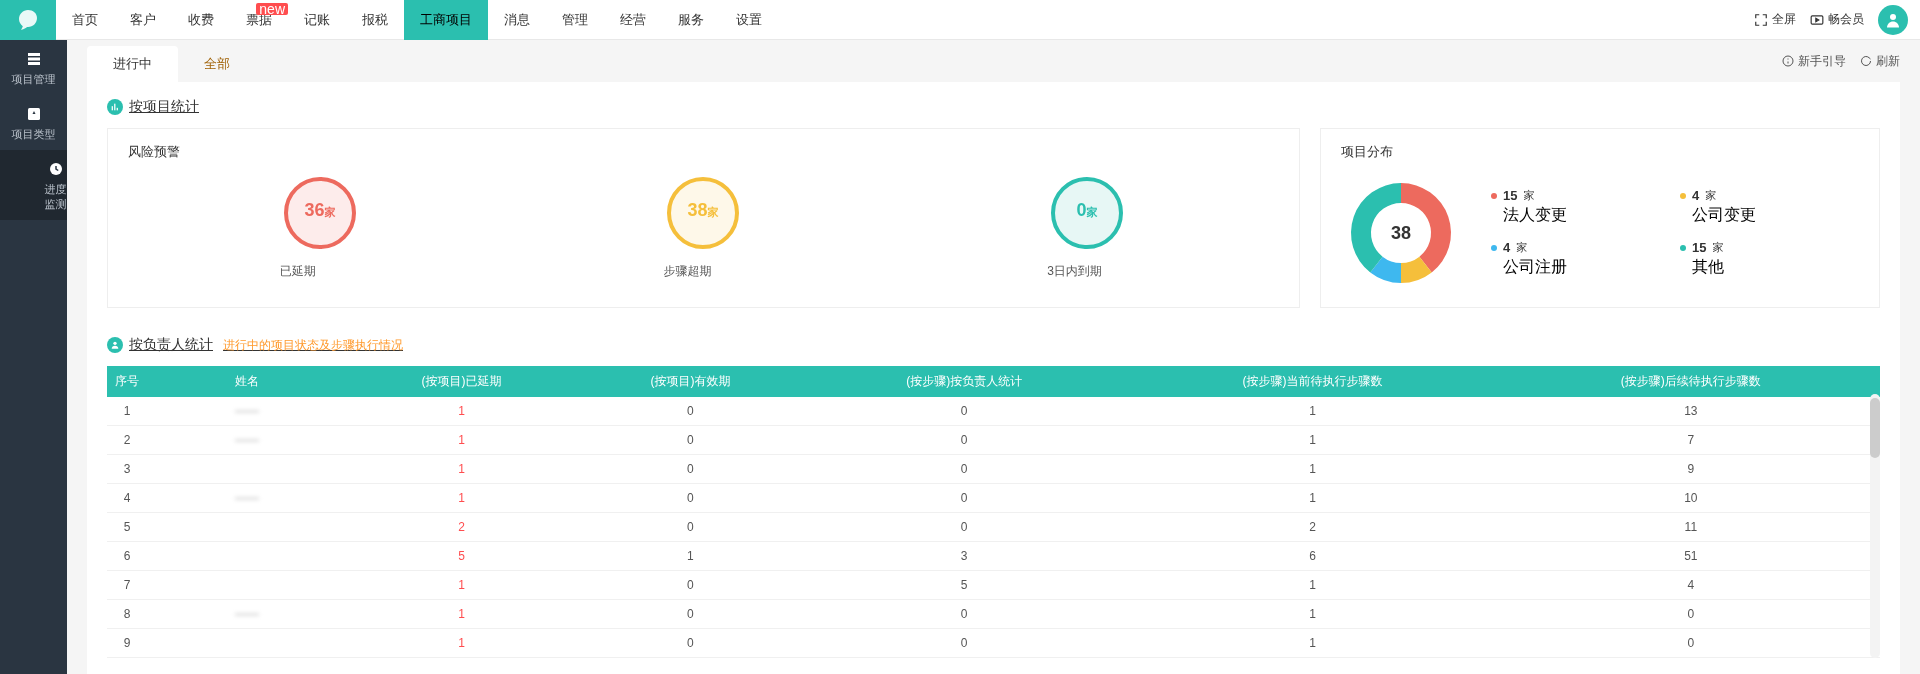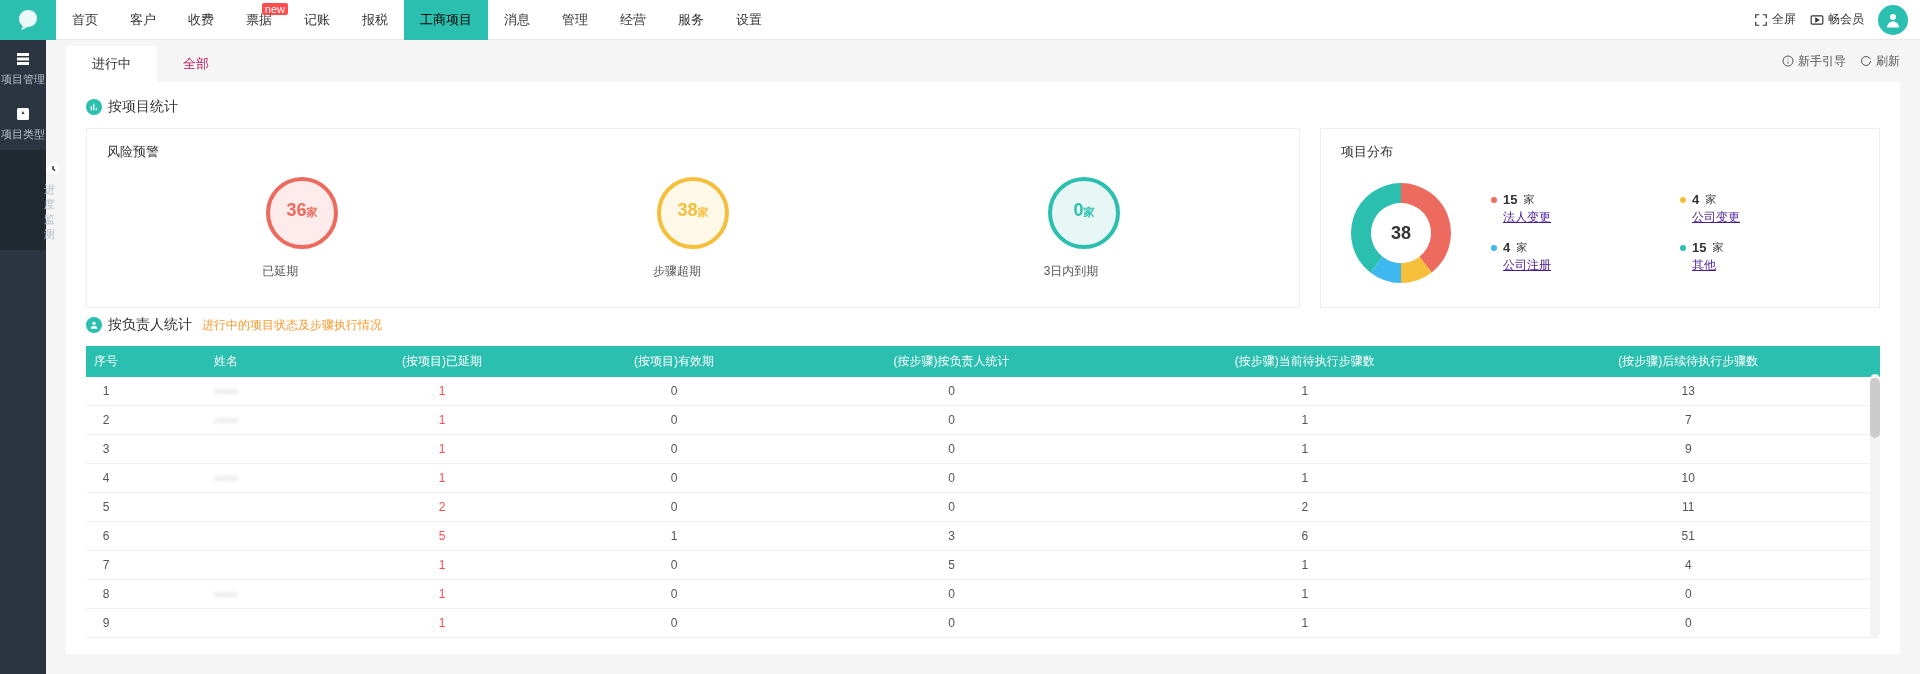--- a/index.html
+++ b/index.html
@@ -3,65 +3,65 @@
 <meta charset="utf-8">
 <style>
 * { box-sizing: border-box; margin: 0; padding: 0; }
 body { font-family: "Microsoft YaHei", Arial, sans-serif; font-size: 12px; color: #333; background: #f5f5f5; }
 .topbar { display: flex; align-items: center; height: 40px; background: #fff; border-bottom: 1px solid #e8e8e8; }
 .logo { width: 56px; height: 40px; background: #2bbfaf; display: flex; align-items: center; justify-content: center; }
 .logo svg { width: 24px; height: 24px; }
 .nav { display: flex; align-items: center; height: 40px; }
 .nav-item { padding: 0 16px; height: 40px; line-height: 40px; cursor: pointer; color: #333; position: relative; font-size: 13px; }
 .nav-item.active { background: #2bbfaf; color: #000000; }
-.badge-new { position: absolute; top: 3px; right: 0; background: #ff4d4f; color: #fff; font-size: 11px; padding: 0 3px; border-radius: 2px; line-height: 12px; }
+.badge-new { position: absolute; top: 3px; right: 0; background: #ff4d4f; color: #fff; font-size: 14px; padding: 0 3px; border-radius: 2px; line-height: 12px; }
 .topbar-right { margin-left: auto; display: flex; align-items: center; padding-right: 12px; gap: 14px; }
 .tr-btn { display: flex; align-items: center; gap: 4px; cursor: pointer; color: #333; font-size: 12px; }
 .avatar { width: 30px; height: 30px; border-radius: 50%; background: #2bbfaf; display: flex; align-items: center; justify-content: center; }
 .avatar svg { width: 18px; height: 18px; fill: #fff; }
 
 .layout { display: flex; height: calc(100vh - 40px); }
-.sidebar { width: 46px; background: #2a3541; color: #b9c1ca; display: flex; flex-direction: column; }
+.sidebar { width: 67px; background: #2a3541; color: #b9c1ca; display: flex; flex-direction: column; }
 .side-item { padding: 10px 0 8px 0; text-align: center; cursor: pointer; font-size: 11px; }
 .side-item.active { background: #202830; padding-left: 44px; }
 .side-item svg { width: 18px; height: 18px; fill: #fff; display: block; margin: 0 auto 4px auto; }
 
 .main { flex: 1; overflow-y: auto; }
 .tab-strip { display: flex; align-items: center; background: #f5f5f5; padding: 0 20px; height: 42px; position: relative; }
-.tab-btn { padding: 0 26px; height: 36px; line-height: 36px; margin-top: 6px; border-radius: 4px 4px 0 0; cursor: pointer; color: #be185d; font-size: 13px; }
+.tab-btn { padding: 0 26px; height: 36px; line-height: 36px; margin-top: 6px; border-radius: 4px 4px 0 0; cursor: pointer; color: #a16207; font-size: 13px; }
 .tab-btn.active { background: #fff; color: #333; font-weight: 500; }
 .tab-actions { position: absolute; right: 20px; display: flex; gap: 14px; font-size: 12px; color: #555; }
 .tab-actions span { cursor: pointer; display: flex; align-items: center; gap: 4px; }
 
 .content { background: #fff; margin: 0 20px 20px 20px; padding: 16px 20px; }
-.sec-title { display: flex; align-items: center; gap: 6px; font-size: 14px; color: #333; margin-bottom: 12px; }
+.sec-title { display: flex; align-items: center; gap: 6px; font-size: 14px; color: #333; margin-bottom: 12px; text-decoration: underline; }
 .sec-icon { width: 16px; height: 16px; border-radius: 50%; background: #2bbfaf; display: flex; align-items: center; justify-content: center; }
 .sec-icon svg { width: 10px; height: 10px; fill: #fff; }
 .sec-sub { color: #ff9a2d; font-size: 12px; margin-left: 4px; }
 
-.panels { display: flex; gap: 20px; margin-bottom: 8px; }
+.panels { display: flex; gap: 20px; margin-bottom: 28px; }
 .panel-left { flex: 1; border: 1px solid #eee; padding: 14px 20px; }
 .panel-right { width: 560px; border: 1px solid #eee; padding: 14px 20px; }
 .panel-title { font-size: 13px; color: #333; margin-bottom: 12px; font-weight: 500; }
 
 .circles { display: flex; justify-content: space-around; }
 .circle-item { text-align: left; }
 .ring-svg { width: 80px; height: 80px; display: block; margin: 0 auto; }
 .circle-label { margin-top: 10px; font-size: 12px; color: #555; }
 
 .dist { display: flex; align-items: center; }
 .donut-wrap { position: relative; width: 120px; height: 120px; flex-shrink: 0; }
 .donut-center { position: absolute; top: 50%; left: 50%; transform: translate(-50%,-50%); width: 50px; height: 50px; border-radius: 50%; background: #fff; display: flex; align-items: center; justify-content: center; font-size: 18px; font-weight: bold; }
 .legend { flex: 1; display: grid; grid-template-columns: 1fr 1fr; gap: 14px 10px; padding-left: 30px; }
 .legend-item { display: flex; flex-direction: column; gap: 2px; }
 .legend-top { display: flex; align-items: center; gap: 6px; font-size: 13px; }
 .dot { width: 6px; height: 6px; border-radius: 50%; }
 .legend-count { font-weight: bold; }
 .legend-unit { font-size: 11px; }
-.legend-label { font-size: 12px; color: #4c1d95; padding-left: 12px; text-decoration: underline; }
+.legend-label { font-size: 16px; color: #000000; padding-left: 12px; }
 
 .tbl { width: 100%; border-collapse: collapse; position: relative; }
 .tbl th { background: #2bbfaf; color: #fff; font-weight: normal; padding: 7px 6px; font-size: 12px; text-align: center; }
 .tbl td { padding: 7px 6px; border-bottom: 1px solid #f0f0f0; text-align: center; font-size: 12px; color: #555; }
 .tbl td.red { color: #ff4d4f; }
 .tbl .name-cell { filter: blur(2px); color: #999; }
 .scroll-ind { position: absolute; right: 0; top: 32px; width: 10px; height: 60px; background: #ccc; border-radius: 5px; }
 .scroll-track { position: absolute; right: 0; top: 28px; width: 10px; bottom: 0; background: #f3f3f3; border-radius: 5px; }
 .tbl-wrap { position: relative; }
 </style>

